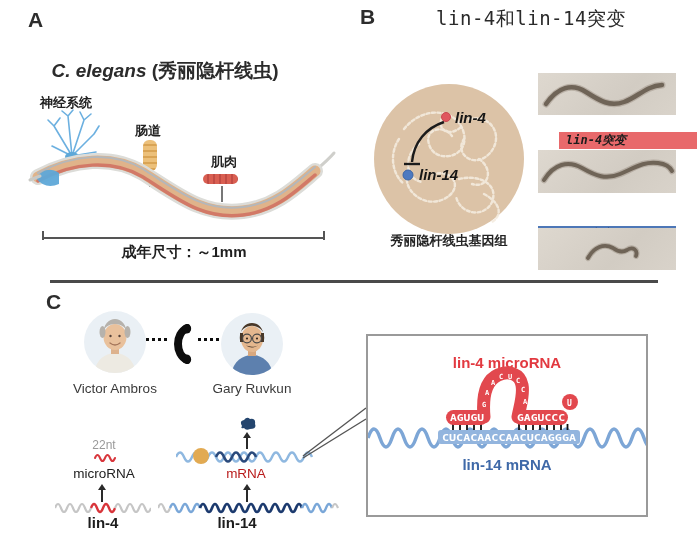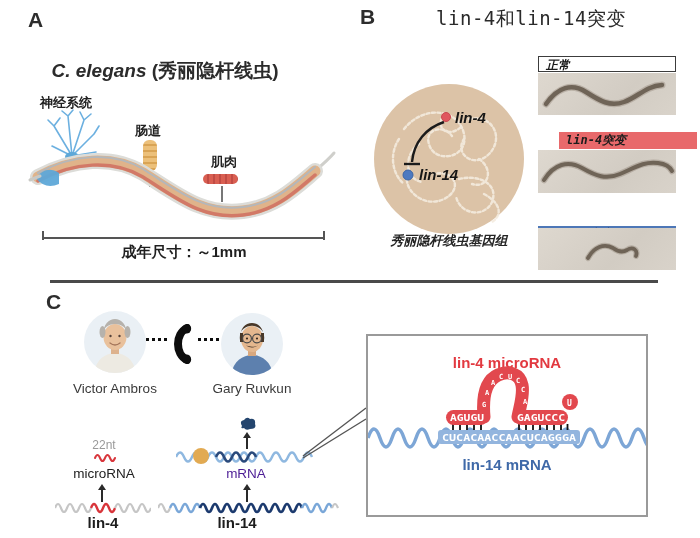--- a/index.html
+++ b/index.html
@@ -18,39 +18,39 @@
   #muscle-icon{left:203px;top:174px;width:35px;height:10px;border-radius:5px;
     background:repeating-linear-gradient(90deg,#d95f52 0 4px,#c14b44 4px 6px);}
   .connector{width:1.5px;background:#777;}
   #scalebar{left:42px;top:237px;width:283px;height:2px;background:#555;}
   .scaletick{top:231px;width:2px;height:9px;background:#555;}
   #a-scale-label{left:64px;top:243px;width:240px;font-size:15px;font-weight:bold;color:#1f1f1f;}
   
   #b-title{left:418px;top:6px;width:226px;font-size:19px;font-weight:500;color:#2a2a2a;letter-spacing:.5px;}
   #genome-circle{left:374px;top:84px;width:150px;height:150px;border-radius:50%;background:#dcc3a7;}
   .gene-dot-label{font-size:15px;font-weight:bold;font-style:italic;color:#151515;}
-  #b-caption1{left:368px;top:232px;width:162px;font-size:13px;font-weight:bold;color:#242424;font-style:italic;}
+  #b-caption1{left:368px;top:232px;width:162px;font-size:13px;font-weight:bold;color:#242424;}
   #b-caption2{left:368px;top:248px;width:162px;font-size:13px;font-weight:bold;font-style:italic;color:#2a2a2a;}
   .worm-card{left:538px;width:138px;}
   .card-header{position:absolute;left:0;top:0;width:100%;height:16px;line-height:16px;
     font-size:12px;font-weight:bold;font-style:italic;padding-left:7px;box-sizing:border-box;
     font-family:"DejaVu Sans Mono","Liberation Mono",monospace;}
   .hdr-normal{background:#ffffff;border:1.5px solid #3c3c3c;color:#1a1a1a;}
   .hdr-red{background:#e8696b;color:#1c1c1c;}
   .hdr-blue{background:#4d77b7;color:#0d0d1e;}
   .worm-photo{position:absolute;left:0;width:100%;background:linear-gradient(135deg,#ded8cf,#d2ccc3 60%,#d9d3ca);}
   #divider{left:50px;top:280px;width:608px;height:2.5px;background:#4a4a4a;}
   
   .name-label{font-size:13.5px;color:#3a3a3a;}
   .avatar{border-radius:50%;overflow:hidden;width:62px;height:62px;background:#eaf0f5;}
   .dotrow{display:flex;gap:3px;}
   .dot{width:3px;height:3px;background:#0d0d0d;}
   #nt-label{left:84px;top:438px;width:40px;font-size:12px;color:#999;}
   #microrna-label{left:62px;top:466px;width:84px;font-size:13.5px;color:#222;}
-  #mrna-label{left:206px;top:466px;width:80px;font-size:13.5px;color:#4c1d95;}
+  #mrna-label{left:206px;top:466px;width:80px;font-size:13.5px;color:#b91c1c;}
   .gene-name{font-size:15px;font-weight:600;color:#1d1d1d;}
   .arrow{position:absolute;width:2px;background:#2a2a2a;}
   .arrow::after{content:'';position:absolute;top:-6px;left:-3px;width:0;height:0;
     border-left:4px solid transparent;border-right:4px solid transparent;border-bottom:6px solid #2a2a2a;}
   
   #inset-box{left:366px;top:334px;width:282px;height:183px;background:#fff;border:2px solid #9a9a9a;box-sizing:border-box;}
   #inset-mirna-title{left:0;top:18px;width:100%;font-size:15px;font-weight:600;color:#e23940;}
   #inset-mrna-title{left:0;top:120px;width:100%;font-size:15px;font-weight:600;color:#3f69a8;}
   .seqtext{font-family:"DejaVu Sans Mono","Liberation Mono",monospace;font-weight:bold;fill:#ffffff;}
 </style>
@@ -123,21 +123,20 @@
     <path d="M30,80 L46,80" stroke="#1b1b1b" stroke-width="2.4"></path>
     <circle cx="72" cy="33" r="4.5" fill="#e0565e" stroke="#c94850" stroke-width="1"></circle>
     <circle cx="34" cy="91" r="5" fill="#4d79c0" stroke="#3c64a4" stroke-width="1"></circle>
   </svg>
   <div class="abs gene-dot-label" style="left:455px;top:109px;">lin-4</div>
   <div class="abs gene-dot-label" style="left:419px;top:166px;">lin-14</div>
 
   <div class="abs ctr" id="b-caption1">秀丽隐杆线虫基因组</div>
 
   <div class="abs worm-card" style="top:56px;height:59px;">
-    <div class="card-header hdr-normal">正常</div>
     <div class="worm-photo" style="top:17px;height:42px;">
       <svg width="138" height="42" viewBox="0 0 138 42">
         <path d="M8,31 C20,14 34,10 48,19 C62,28 72,34 86,29 C100,24 108,13 124,12" stroke="#9b9083" stroke-width="7" fill="none" stroke-linecap="round" opacity="0.5"></path>
         <path d="M8,31 C20,14 34,10 48,19 C62,28 72,34 86,29 C100,24 108,13 124,12" stroke="#6f6457" stroke-width="4.5" fill="none" stroke-linecap="round"></path>
       </svg>
     </div>
   </div>
 
   <div class="abs worm-card" style="top:132px;height:61px;">
     <div class="card-header hdr-red" style="height:17px;line-height:17px;margin-left:21px;">lin-4突变</div>

